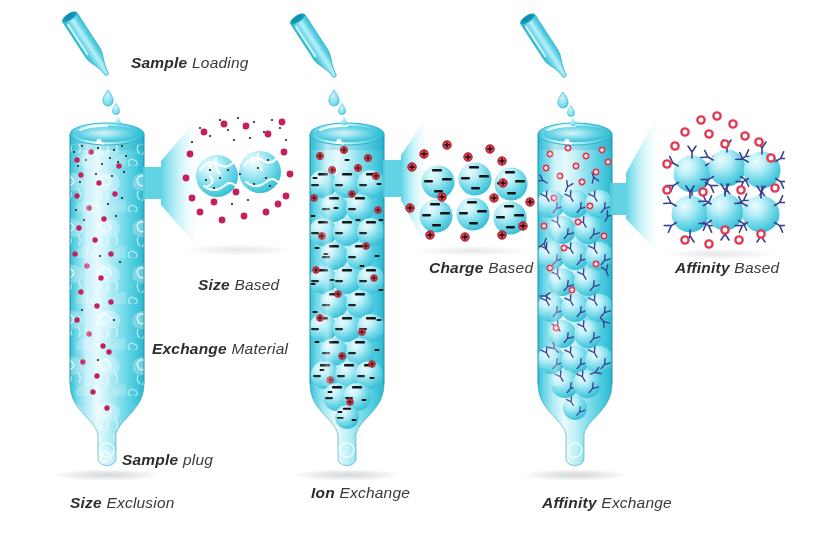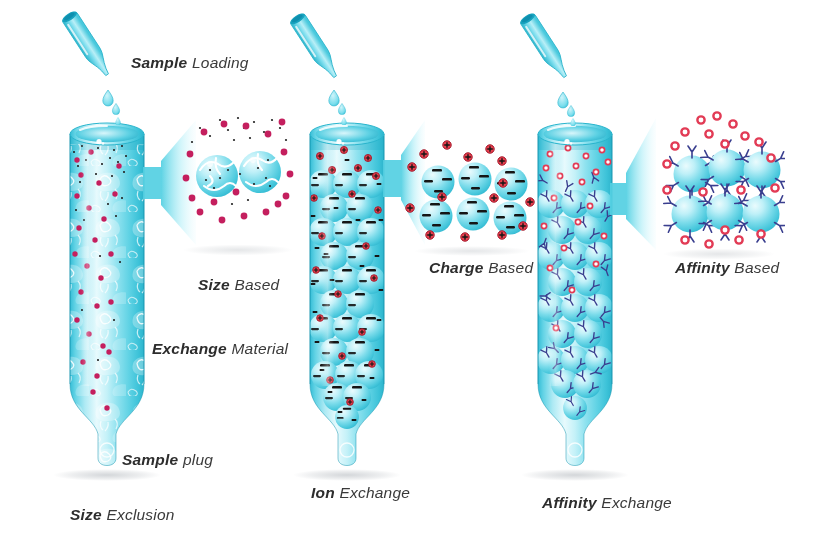--- a/index.html
+++ b/index.html
@@ -535,21 +535,21 @@
   </div>
 
   <div class="lbl" style="left:152px;top:340px">
     <span class="b">Exchange</span><span class="r">Material</span>
   </div>
 
   <div class="lbl" style="left:122px;top:451px">
     <span class="b">Sample</span><span class="r">plug</span>
   </div>
 
-  <div class="lbl" style="left:70px;top:506px">
+  <div class="lbl" style="left:70px;top:494px">
     <span class="b">Size</span><span class="r">Exclusion</span>
   </div>
   <div class="lbl" style="left:311px;top:484px">
     <span class="b">Ion</span><span class="r">Exchange</span>
   </div>
   <div class="lbl" style="left:542px;top:494px">
     <span class="b">Affinity</span><span class="r">Exchange</span>
   </div>
 
 </div>

